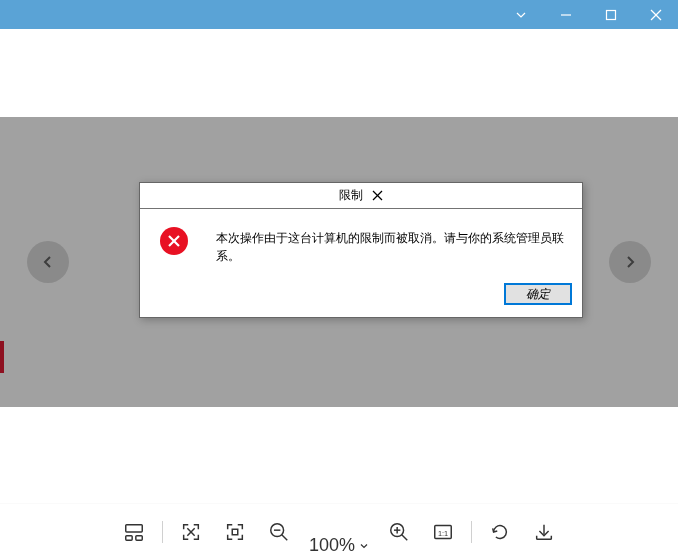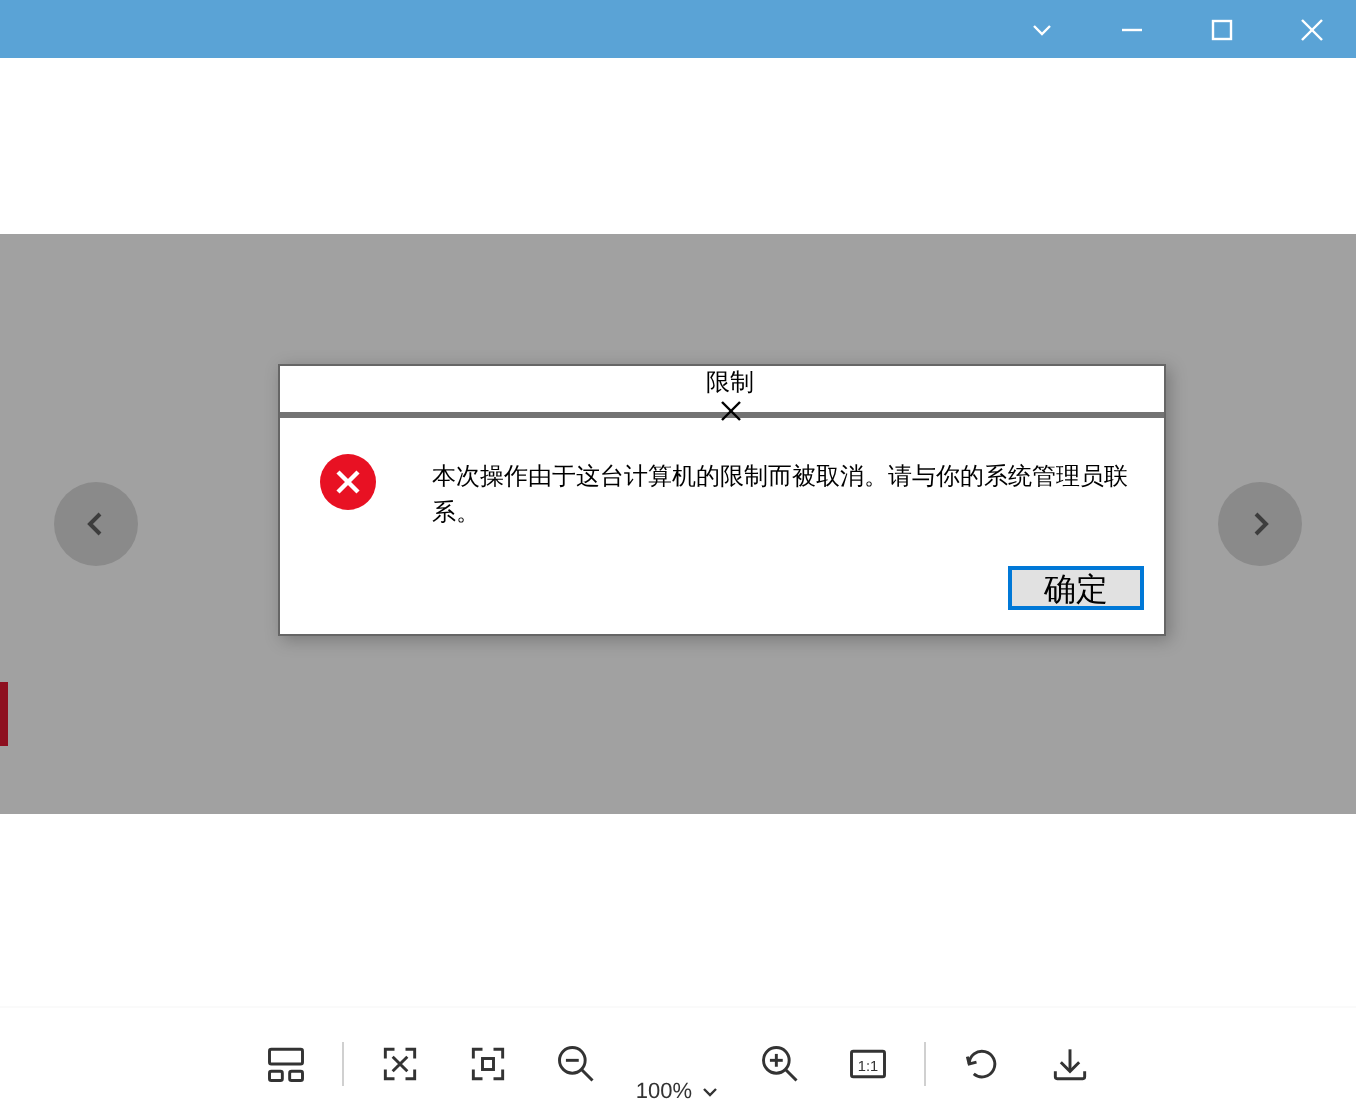--- a/index.html
+++ b/index.html
@@ -84,25 +84,24 @@
     top: 65px;
     width: 444px;
     background: #ffffff;
     border: 1px solid #666666;
     box-shadow: 2px 2px 8px rgba(0,0,0,0.25);
   }
   .dialog-titlebar {
     height: 26px;
     display: flex;
     align-items: center;
-    justify-content: space-between;
+    justify-content: center;
     padding-left: 8px;
     font-size: 12px;
-    border-bottom: 3px solid #737373;
-    flex-direction: column;
+    border-bottom: 1px solid #737373;
   }
   .dialog-close {
     width: 28px;
     height: 100%;
     display: flex;
     align-items: center;
     justify-content: center;
     cursor: pointer;
   }
   .dialog-body {
@@ -128,25 +127,26 @@
     padding-top: 2px;
   }
   .dialog-footer {
     display: flex;
     justify-content: flex-end;
     padding: 6px 10px 12px 10px;
   }
   .btn-ok {
     min-width: 68px;
     height: 22px;
-    font-size: 16px;
+    font-size: 12px;
     background: #e1e1e1;
     border: 2px solid #0078d7;
     cursor: pointer;
     font-family: inherit;
+    font-style: italic;
   }
 
   
   .bottom-gap {
     height: 96px;
     background: #ffffff;
   }
 
   
   .toolbar {
@@ -167,21 +167,21 @@
     cursor: pointer;
     color: #333333;
   }
   .tool-sep {
     width: 1px;
     height: 22px;
     background: #d0d0d0;
     margin: 0 6px;
   }
   .zoom-label {
-    font-size: 11px;
+    font-size: 18px;
     color: #333333;
     padding: 0 8px;
     display: flex;
     align-items: center;
     margin-top: 28px;
   }
 </style>
 </head>
 <body>
 

